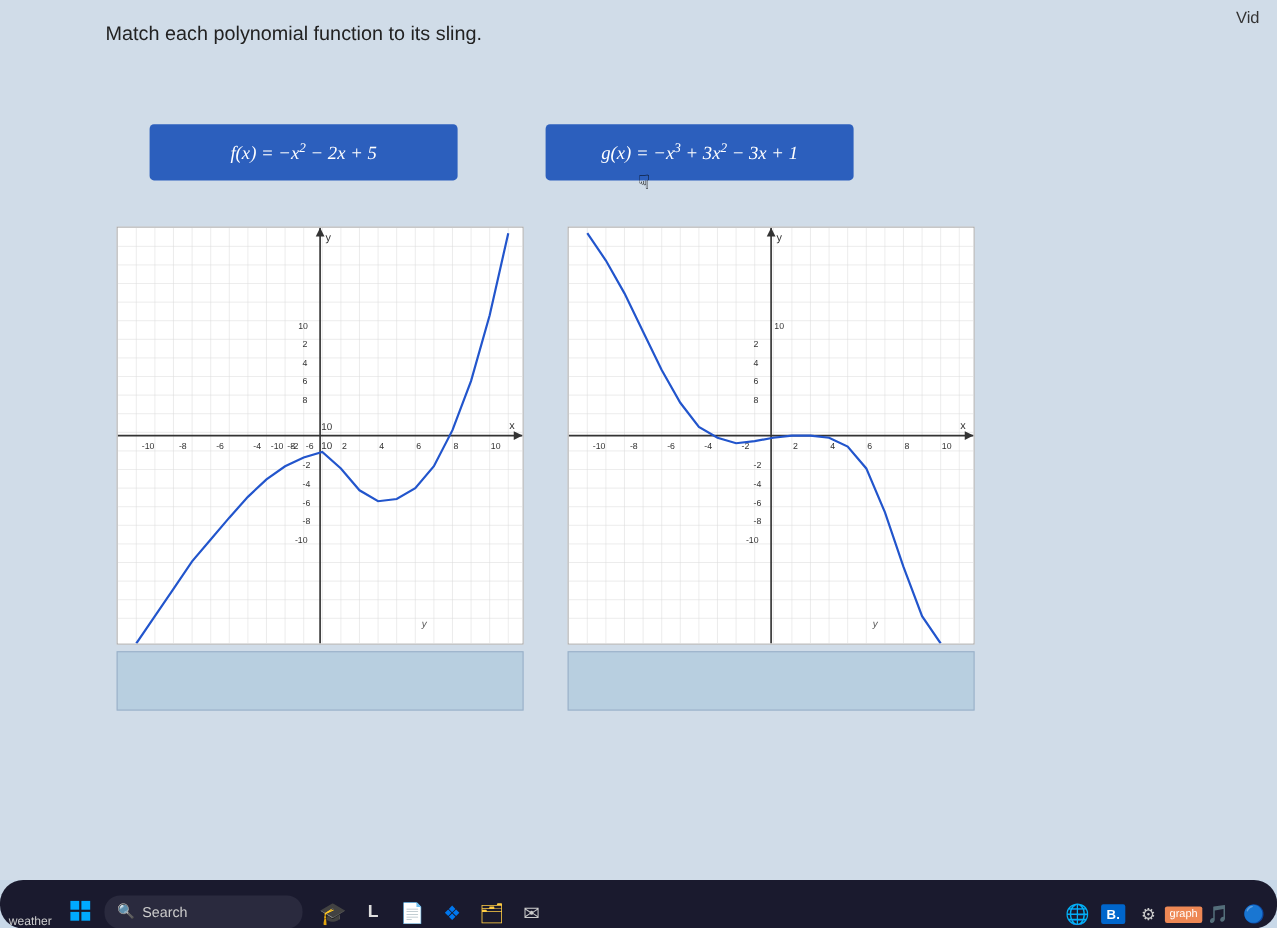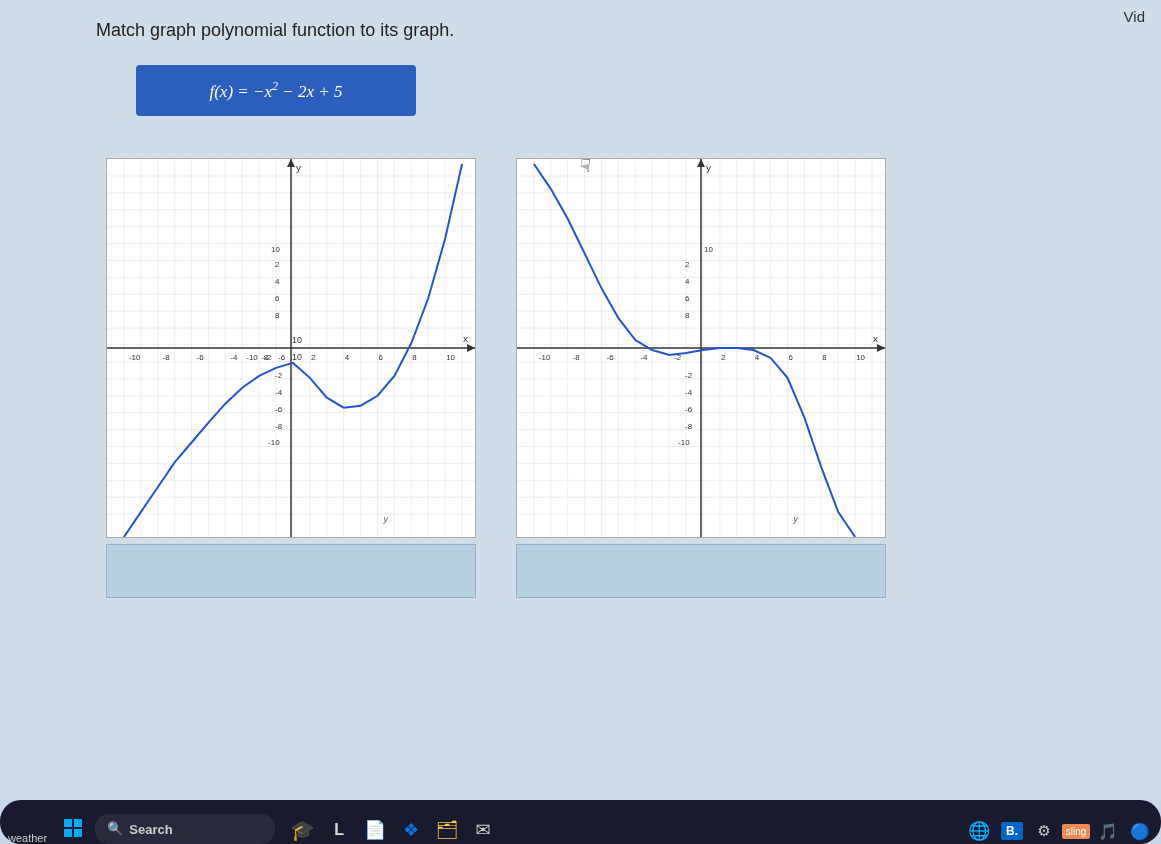--- a/index.html
+++ b/index.html
@@ -46,20 +46,21 @@
       border-radius: 4px;
       padding: 14px 20px;
       font-size: 17px;
       font-family: 'Times New Roman', serif;
       font-style: italic;
       text-align: center;
       cursor: pointer;
       display: flex;
       align-items: flex-end;
       justify-content: center;
+      margin-top: 48px;
     }
 
     .function-btn sup {
       font-size: 12px;
       vertical-align: super;
     }
 
     .graphs-row {
       display: flex;
       gap: 40px;
@@ -145,21 +146,20 @@
 
     .search-icon-wrap {
       color: #aaa;
       font-size: 13px;
     }
 
     .search-text {
       color: #ccc;
       font-size: 13px;
       font-family: Arial, sans-serif;
-      font-weight: bold;
     }
 
     .taskbar-icons {
       display: flex;
       align-items: center;
       gap: 8px;
       margin-left: 8px;
     }
 
     .tb-icon {
@@ -226,30 +226,35 @@
       font-family: Arial, sans-serif;
       font-size: 15px;
     }
   </style>
 </head>
 <body>
 
 <div class="main-content">
   <div class="vid-label">Vid</div>
 
-  <div class="page-title">Match graph polynomial function to its graph.</div>
+  <div class="page-title">Match each polynomial function to its sling.</div>
 
   <div class="functions-grid">
 
     <div class="function-btn">
       <span>
         <i>f</i>(<i>x</i>) = −<i>x</i><sup>2</sup> − 2<i>x</i> + 5
       </span>
     </div>
 
+    <div class="function-btn">
+      <span>
+        <i>g</i>(<i>x</i>) = −<i>x</i><sup>3</sup> + 3<i>x</i><sup>2</sup> − 3<i>x</i> + 1
+      </span>
+    </div>
 
 
   </div>
 
   <div class="cursor-hand">☟</div>
 
   <div class="graphs-row">
 
     <div style="position:relative;">
       <div class="graph-container">
@@ -525,20 +530,20 @@
 
     <div class="tb-right-icon" style="color:#33aaff; font-size:18px;">🌐</div>
 
     <div class="tb-right-icon">
       <span class="badge-b">B.</span>
     </div>
 
     <div class="tb-right-icon" style="font-size:15px;">⚙</div>
 
     <div class="tb-right-icon">
-      <span class="badge-sling">sling</span>
+      <span class="badge-sling">graph</span>
     </div>
 
     <div class="tb-right-icon" style="color:#1db954; font-size:16px;">🎵</div>
 
     <div class="tb-right-icon" style="font-size:16px;">🔵</div>
   </div>
 </div>
 
 </body></html>

